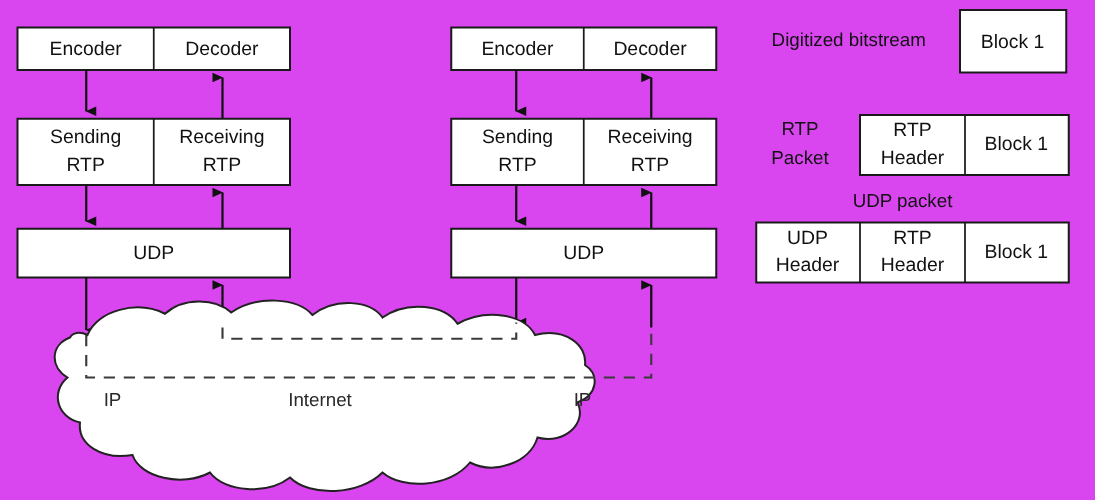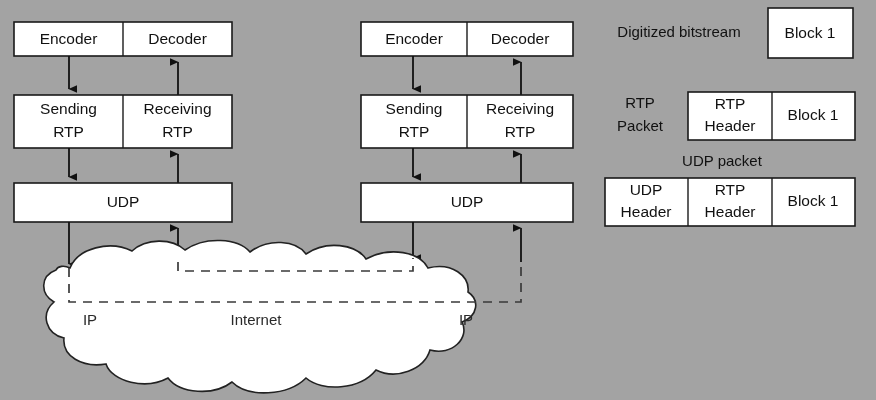--- a/index.html
+++ b/index.html
@@ -1,18 +1,18 @@
 <!DOCTYPE html>
 <html><head>
 <meta charset="utf-8">
 <style>
   html,body{margin:0;padding:0;background:#ffffff;}
   body{width:876px;height:400px;overflow:hidden;
        font-family:"Liberation Sans","DejaVu Sans",sans-serif;}
-  #diagram{position:relative;width:876px;height:400px;background:#a3a3a3;}
+  #diagram{position:relative;width:876px;height:400px;background:#d946ef;}
   svg{display:block;}
   .bx{fill:#ffffff;stroke:#1a1a1a;stroke-width:1.6;}
   .divider{stroke:#1a1a1a;stroke-width:1.4;}
   .solid-line{stroke:#111111;stroke-width:1.8;fill:none;}
   .dash-line{stroke:#3a3a3a;stroke-width:1.7;fill:none;stroke-dasharray:9 7;}
   .cloud{fill:#ffffff;stroke:#222222;stroke-width:1.6;}
   .lbl{font-family:"Liberation Sans","DejaVu Sans",sans-serif;
        font-size:15.5px;fill:#111111;text-anchor:middle;dominant-baseline:middle;}
   .lbl-sm{font-size:15px;}
   .lbl-net{font-size:15px;fill:#2a2a2a;}

